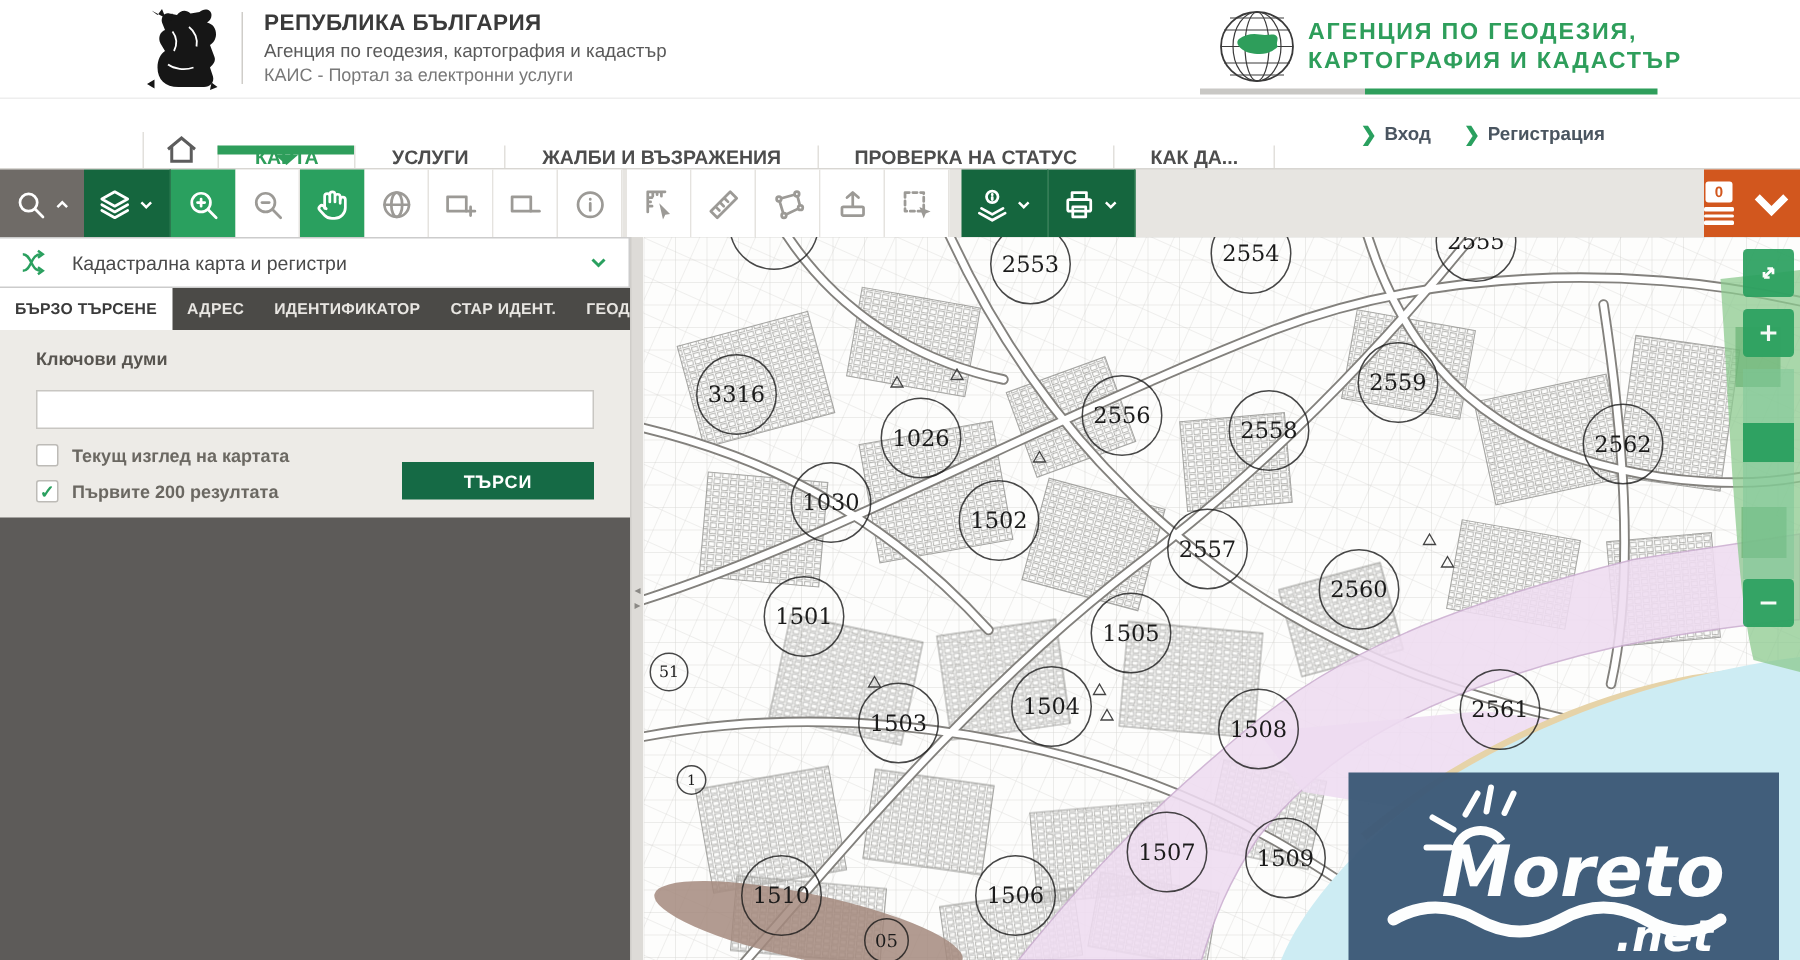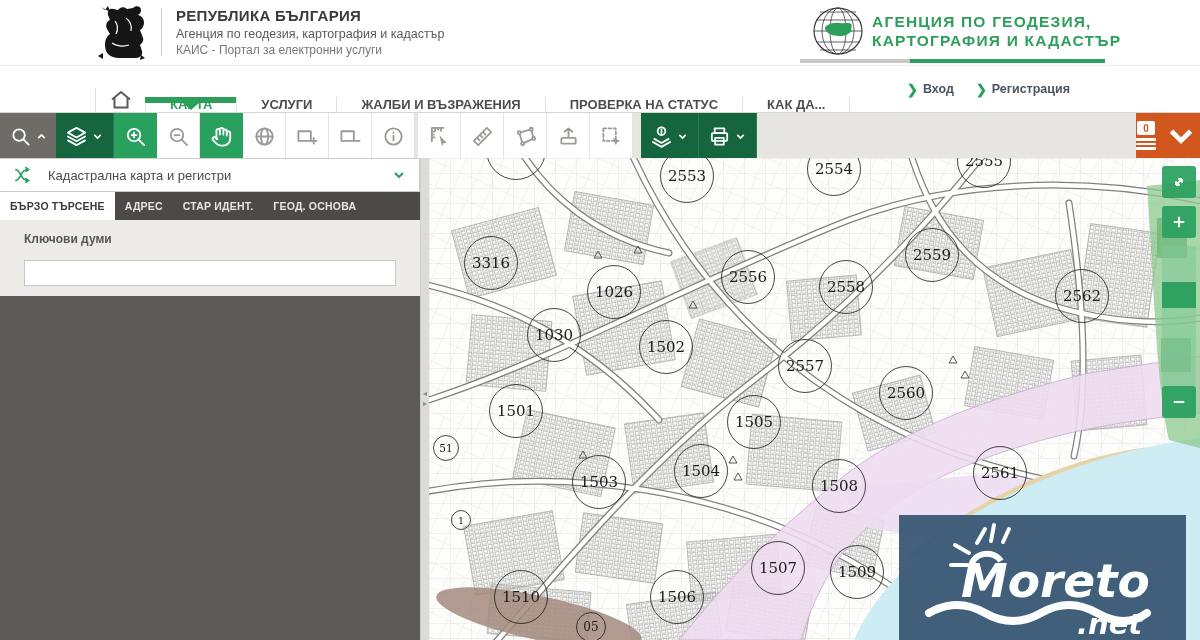--- a/index.html
+++ b/index.html
@@ -310,26 +310,40 @@
           <path d="M14.5 3.5L18 6l-3.5 2.5M14.5 15.5L18 18l-3.5 2.5"></path>
         </svg>
         <span class="txt">Кадастрална карта и регистри</span>
         <svg width="16" height="16" viewBox="0 0 24 24" fill="none" stroke="#2aa05f" stroke-width="3">
             <path d="M6 9l6 6 6-6"></path>
           </svg>
       </div>
       <div class="panel-tabs" id="panel-tabs">
           <div class="ptab active">БЪРЗО ТЪРСЕНЕ</div>
           <div class="ptab">АДРЕС</div>
+          <div class="ptab">ИДЕНТИФИКАТОР</div>
           <div class="ptab">СТАР ИДЕНТ.</div>
           <div class="ptab">ГЕОД. ОСНОВА</div>
         </div>
       <div class="search-form">
         <div class="form-label">Ключови думи</div>
         <input class="kw-input" id="kw-input" type="text" style="">
+        <div class="form-row">
+          <div class="cb-col">
+            <div class="cb-row">
+              <div class="cb-box" id="cb1"></div>
+              <span class="cb-label">Текущ изглед на картата</span>
+            </div>
+            <div class="cb-row">
+              <div class="cb-box" id="cb2">✓</div>
+              <span class="cb-label">Първите 200 резултата</span>
+            </div>
+          </div>
+          <button class="search-btn">ТЪРСИ</button>
+        </div>
       </div>
       <div class="panel-rest"></div>
     </div>
 
     <div class="splitter">
       <span>◂</span>
         <span>▸</span>
     </div>
 
     <div class="map">
@@ -418,21 +432,21 @@
           <div class="qcircle" style="left: 35px; top: 78px; width: 54px; height: 54px; font-size: 15px;">3316</div>
           <div class="qcircle" style="left: 158px; top: 107px; width: 54px; height: 54px; font-size: 15px;">1026</div>
           <div class="qcircle" style="left: 292px; top: 92px; width: 54px; height: 54px; font-size: 15px;">2556</div>
           <div class="qcircle" style="left: 476px; top: 70px; width: 54px; height: 54px; font-size: 15px;">2559</div>
           <div class="qcircle" style="left: 390px; top: 102px; width: 54px; height: 54px; font-size: 15px;">2558</div>
           <div class="qcircle" style="left: 626px; top: 111px; width: 54px; height: 54px; font-size: 15px;">2562</div>
           <div class="qcircle" style="left: 98px; top: 150px; width: 54px; height: 54px; font-size: 15px;">1030</div>
           <div class="qcircle" style="left: 210px; top: 162px; width: 54px; height: 54px; font-size: 15px;">1502</div>
           <div class="qcircle" style="left: 349px; top: 181px; width: 54px; height: 54px; font-size: 15px;">2557</div>
           <div class="qcircle" style="left: 450px; top: 208px; width: 54px; height: 54px; font-size: 15px;">2560</div>
-          <div class="qcircle" style="left: 60px; top: 226px; width: 54px; height: 54px; font-size: 15px;">1501</div>
+          <div class="qcircle" style="left: 80px; top: 226px; width: 54px; height: 54px; font-size: 15px;">1501</div>
           <div class="qcircle" style="left: 4px; top: 277px; width: 26px; height: 26px; font-size: 10.5px;">51</div>
           <div class="qcircle" style="left: 298px; top: 237px; width: 54px; height: 54px; font-size: 15px;">1505</div>
           <div class="qcircle" style="left: 143px; top: 297px; width: 54px; height: 54px; font-size: 15px;">1503</div>
           <div class="qcircle" style="left: 245px; top: 286px; width: 54px; height: 54px; font-size: 15px;">1504</div>
           <div class="qcircle" style="left: 22px; top: 352px; width: 20px; height: 20px; font-size: 9.5px;">1</div>
           <div class="qcircle" style="left: 383px; top: 301px; width: 54px; height: 54px; font-size: 15px;">1508</div>
           <div class="qcircle" style="left: 544px; top: 288px; width: 54px; height: 54px; font-size: 15px;">2561</div>
           <div class="qcircle" style="left: 65px; top: 412px; width: 54px; height: 54px; font-size: 15px;">1510</div>
           <div class="qcircle" style="left: 221px; top: 412px; width: 54px; height: 54px; font-size: 15px;">1506</div>
           <div class="qcircle" style="left: 322px; top: 383px; width: 54px; height: 54px; font-size: 15px;">1507</div>

